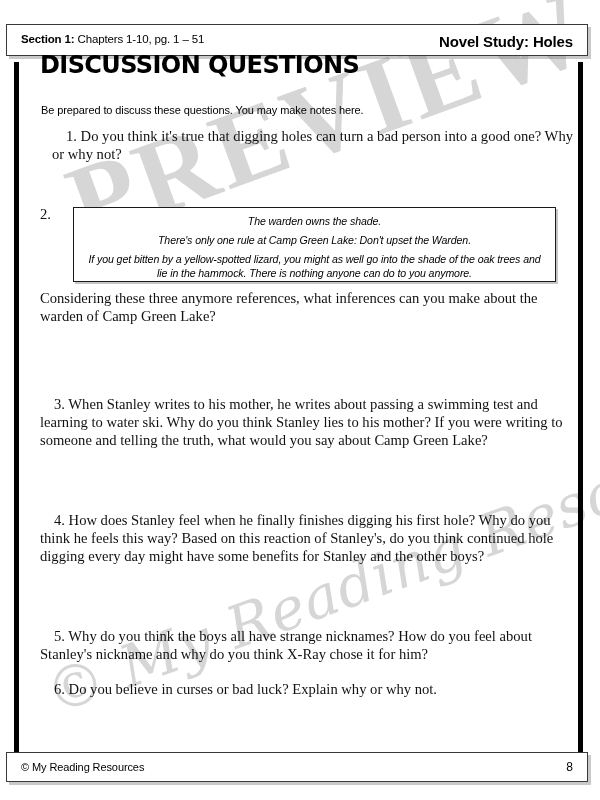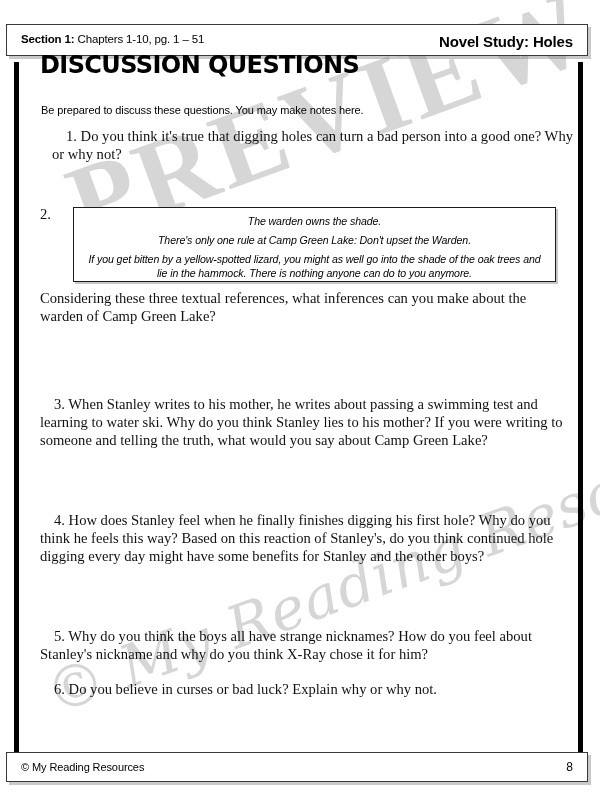--- a/index.html
+++ b/index.html
@@ -216,21 +216,21 @@
   <div class="q indent" id="q1">1. Do you think it's true that digging holes can turn a bad person into a good one? Why or why not?</div>
 
   <div class="q" id="q2-num">2.</div>
 
   <div id="quote-box">
     <div class="quote-line">The warden owns the shade.</div>
     <div class="quote-line">There's only one rule at Camp Green Lake: Don't upset the Warden.</div>
     <div class="quote-line">If you get bitten by a yellow-spotted lizard, you might as well go into the shade of the oak trees and lie in the hammock. There is nothing anyone can do to you anymore.</div>
   </div>
 
-  <div class="q" id="q2-tail">Considering these three textual references, what inferences can you make about the warden of Camp Green Lake?</div>
+  <div class="q" id="q2-tail">Considering these three anymore references, what inferences can you make about the warden of Camp Green Lake?</div>
 
   <div class="q indent" id="q3">3. When Stanley writes to his mother, he writes about passing a swimming test and learning to water ski. Why do you think Stanley lies to his mother?  If you were writing to someone and telling the truth, what would you say about Camp Green Lake?</div>
 
   <div class="q indent" id="q4">4. How does Stanley feel when he finally finishes digging his first hole? Why do you think he feels this way?  Based on this reaction of Stanley's, do you think continued hole digging every day might have some benefits for Stanley and the other boys?</div>
 
   <div class="q indent" id="q5">5. Why do you think the boys all have strange nicknames?  How do you feel about Stanley's nickname and why do you think X-Ray chose it for him?</div>
 
   <div class="q indent" id="q6">6. Do you believe in curses or bad luck? Explain why or why not.</div>
 
   <div id="footer-bar">

